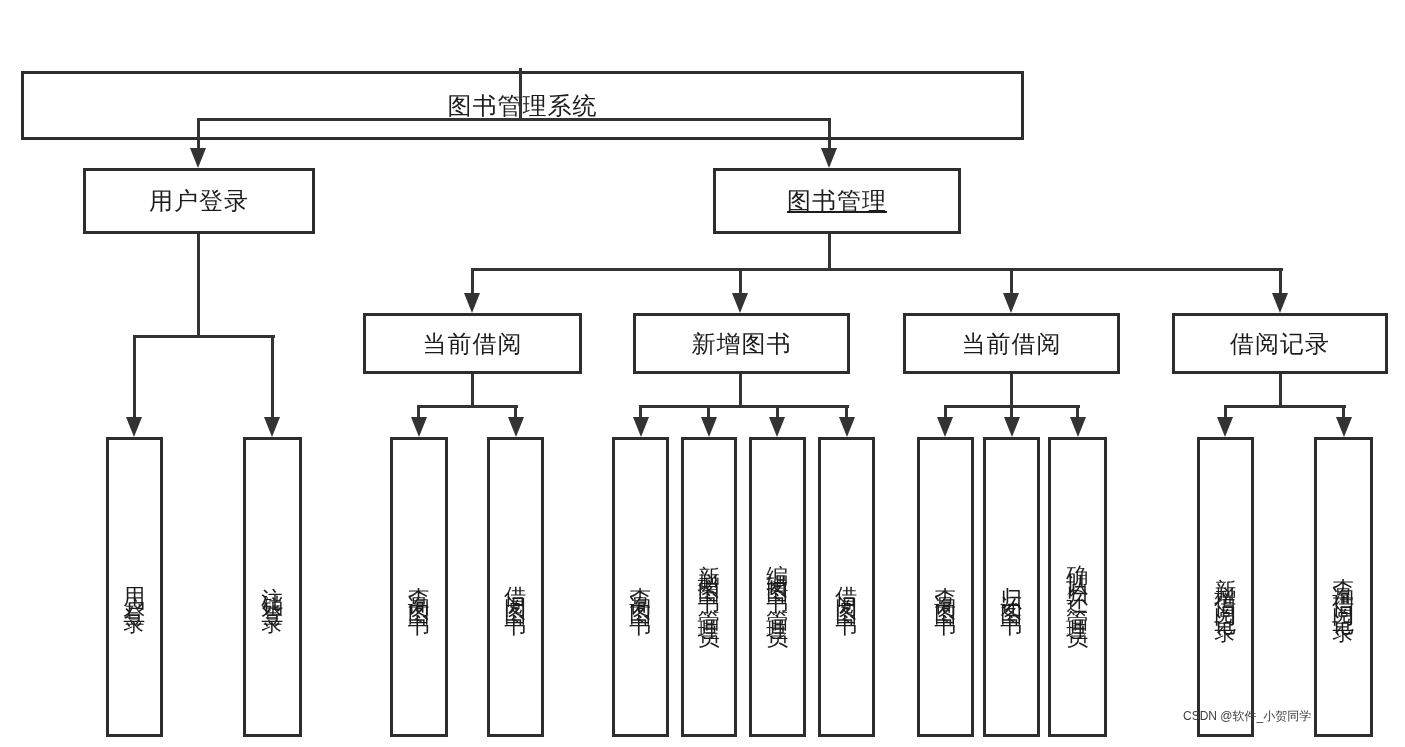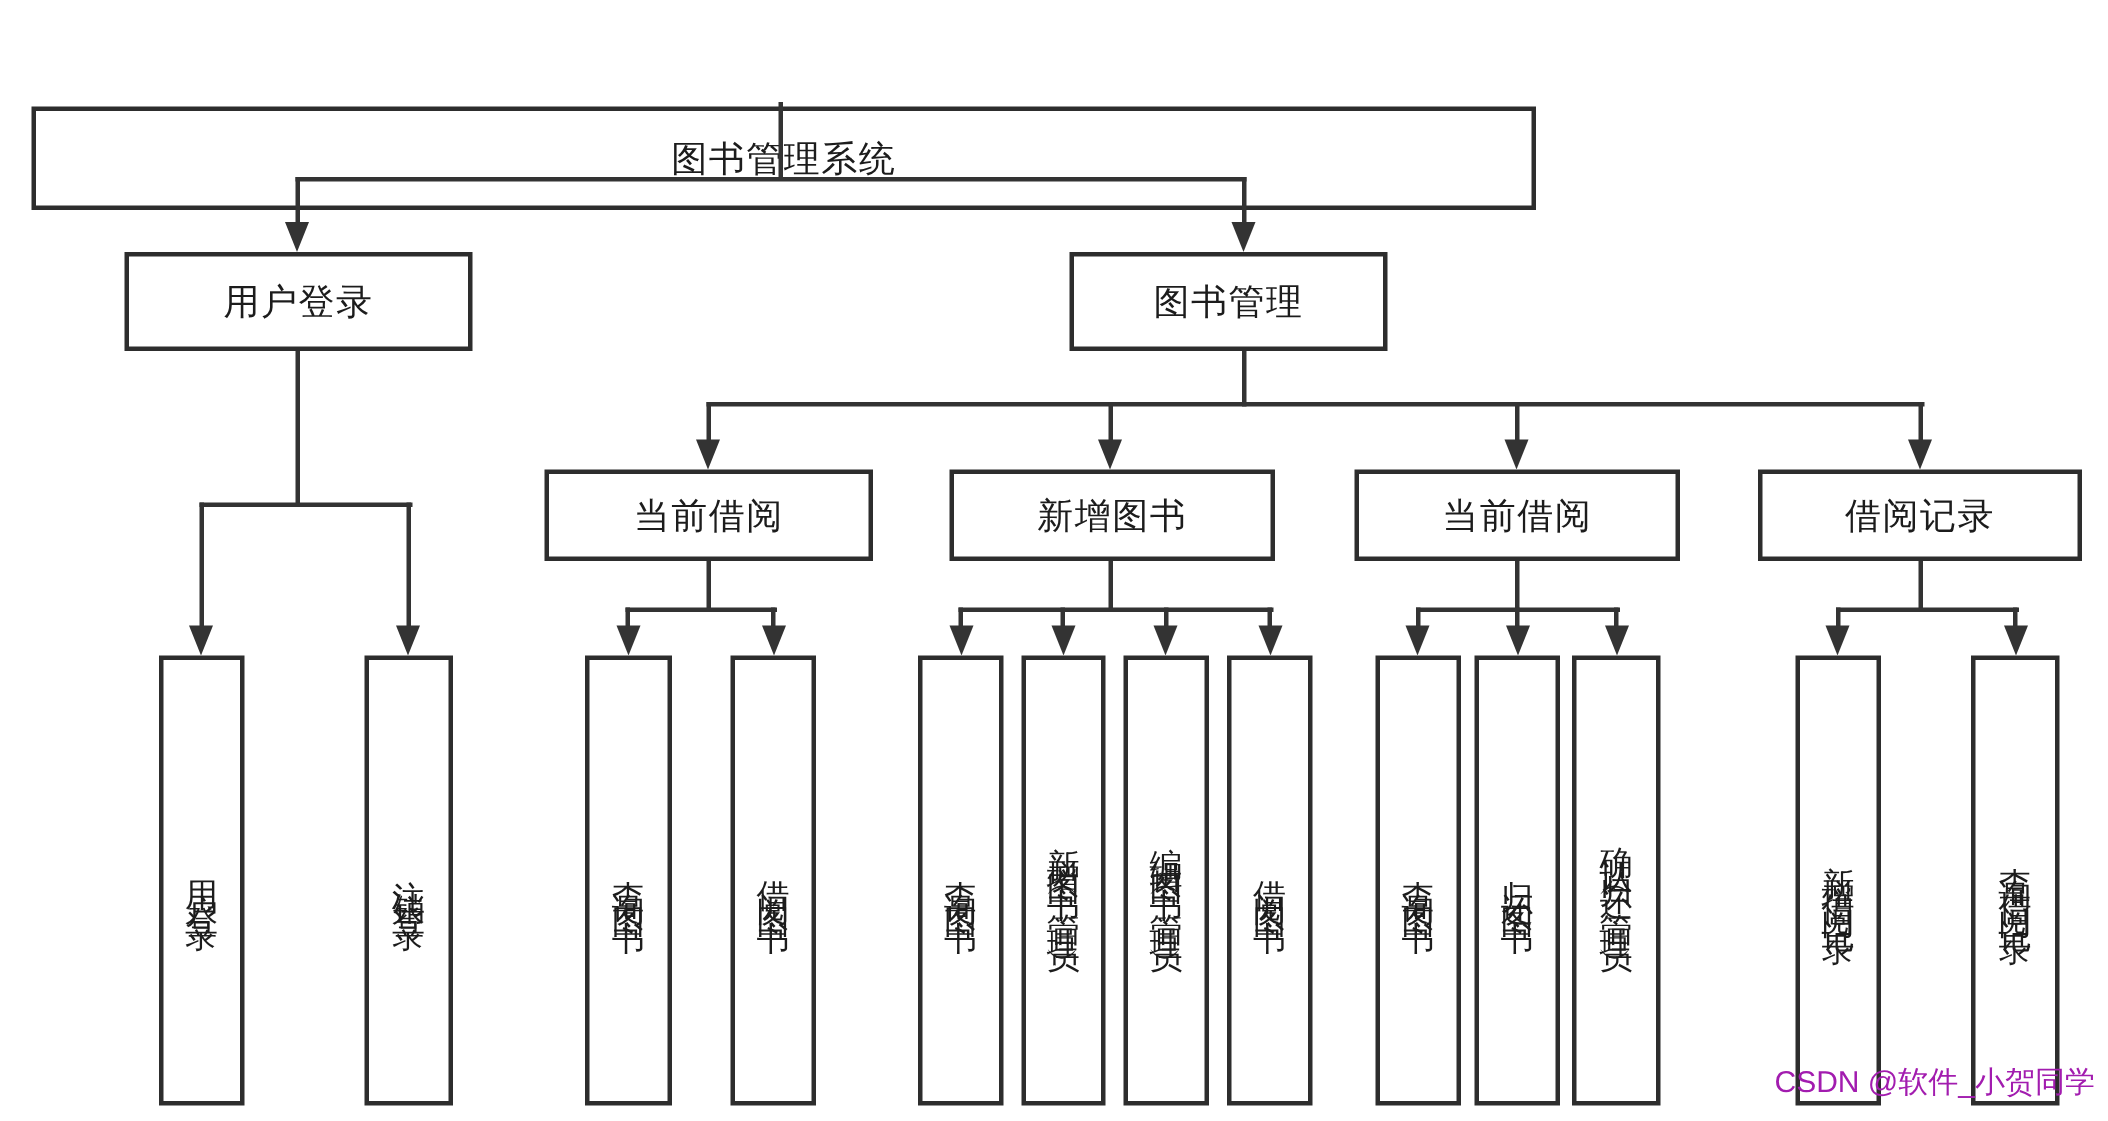--- a/index.html
+++ b/index.html
@@ -13,21 +13,21 @@
   }
   .vbox{font-size:22px;}
   .vtext{writing-mode:vertical-rl;text-orientation:mixed;letter-spacing:9px;line-height:1.25;}
   .hline{position:absolute;height:3px;background:#333333;}
   .vline{position:absolute;width:3px;background:#333333;}
   .arrow{
     position:absolute;width:0;height:0;
     border-left:8px solid transparent;border-right:8px solid transparent;border-top:20px solid #333333;
   }
   .watermark{
-    position:absolute;left:1183px;top:708px;z-index:10;font-size:20px;color:#a21caf;white-space:nowrap;
+    position:absolute;left:1183px;top:708px;z-index:10;font-size:12px;color:#404040;white-space:nowrap;
   }
 </style>
 </head>
 <body>
 
 <div id="canvas">
 
   <div class="box" style="left:21px;top:27px;width:1003px;height:69px;margin-top:44px;">
     <span>图书管理系统</span>
   </div>
@@ -35,21 +35,21 @@
   <div class="vline" style="left:519px;top:68px;height:52px;"></div>
   <div class="hline" style="left:197px;top:118px;width:634px;"></div>
   <div class="vline" style="left:197px;top:118px;height:34px;"></div>
   <div class="arrow" style="left:190px;top:148px;"></div>
   <div class="vline" style="left:828px;top:118px;height:34px;"></div>
   <div class="arrow" style="left:821px;top:148px;"></div>
 
   <div class="box" style="left:83px;top:168px;width:232px;height:66px;">
     <span>用户登录</span>
   </div>
-  <div class="box" style="left:713px;top:168px;width:212px;height:66px;">
+  <div class="box" style="left:713px;top:168px;width:248px;height:66px;text-decoration:underline;">
     <span>图书管理</span>
   </div>
 
   <div class="vline" style="left:197px;top:234px;height:104px;"></div>
   <div class="hline" style="left:133px;top:335px;width:142px;"></div>
   <div class="vline" style="left:133px;top:335px;height:86px;"></div>
   <div class="arrow" style="left:126px;top:417px;"></div>
   <div class="vline" style="left:271px;top:335px;height:86px;"></div>
   <div class="arrow" style="left:264px;top:417px;"></div>
 

